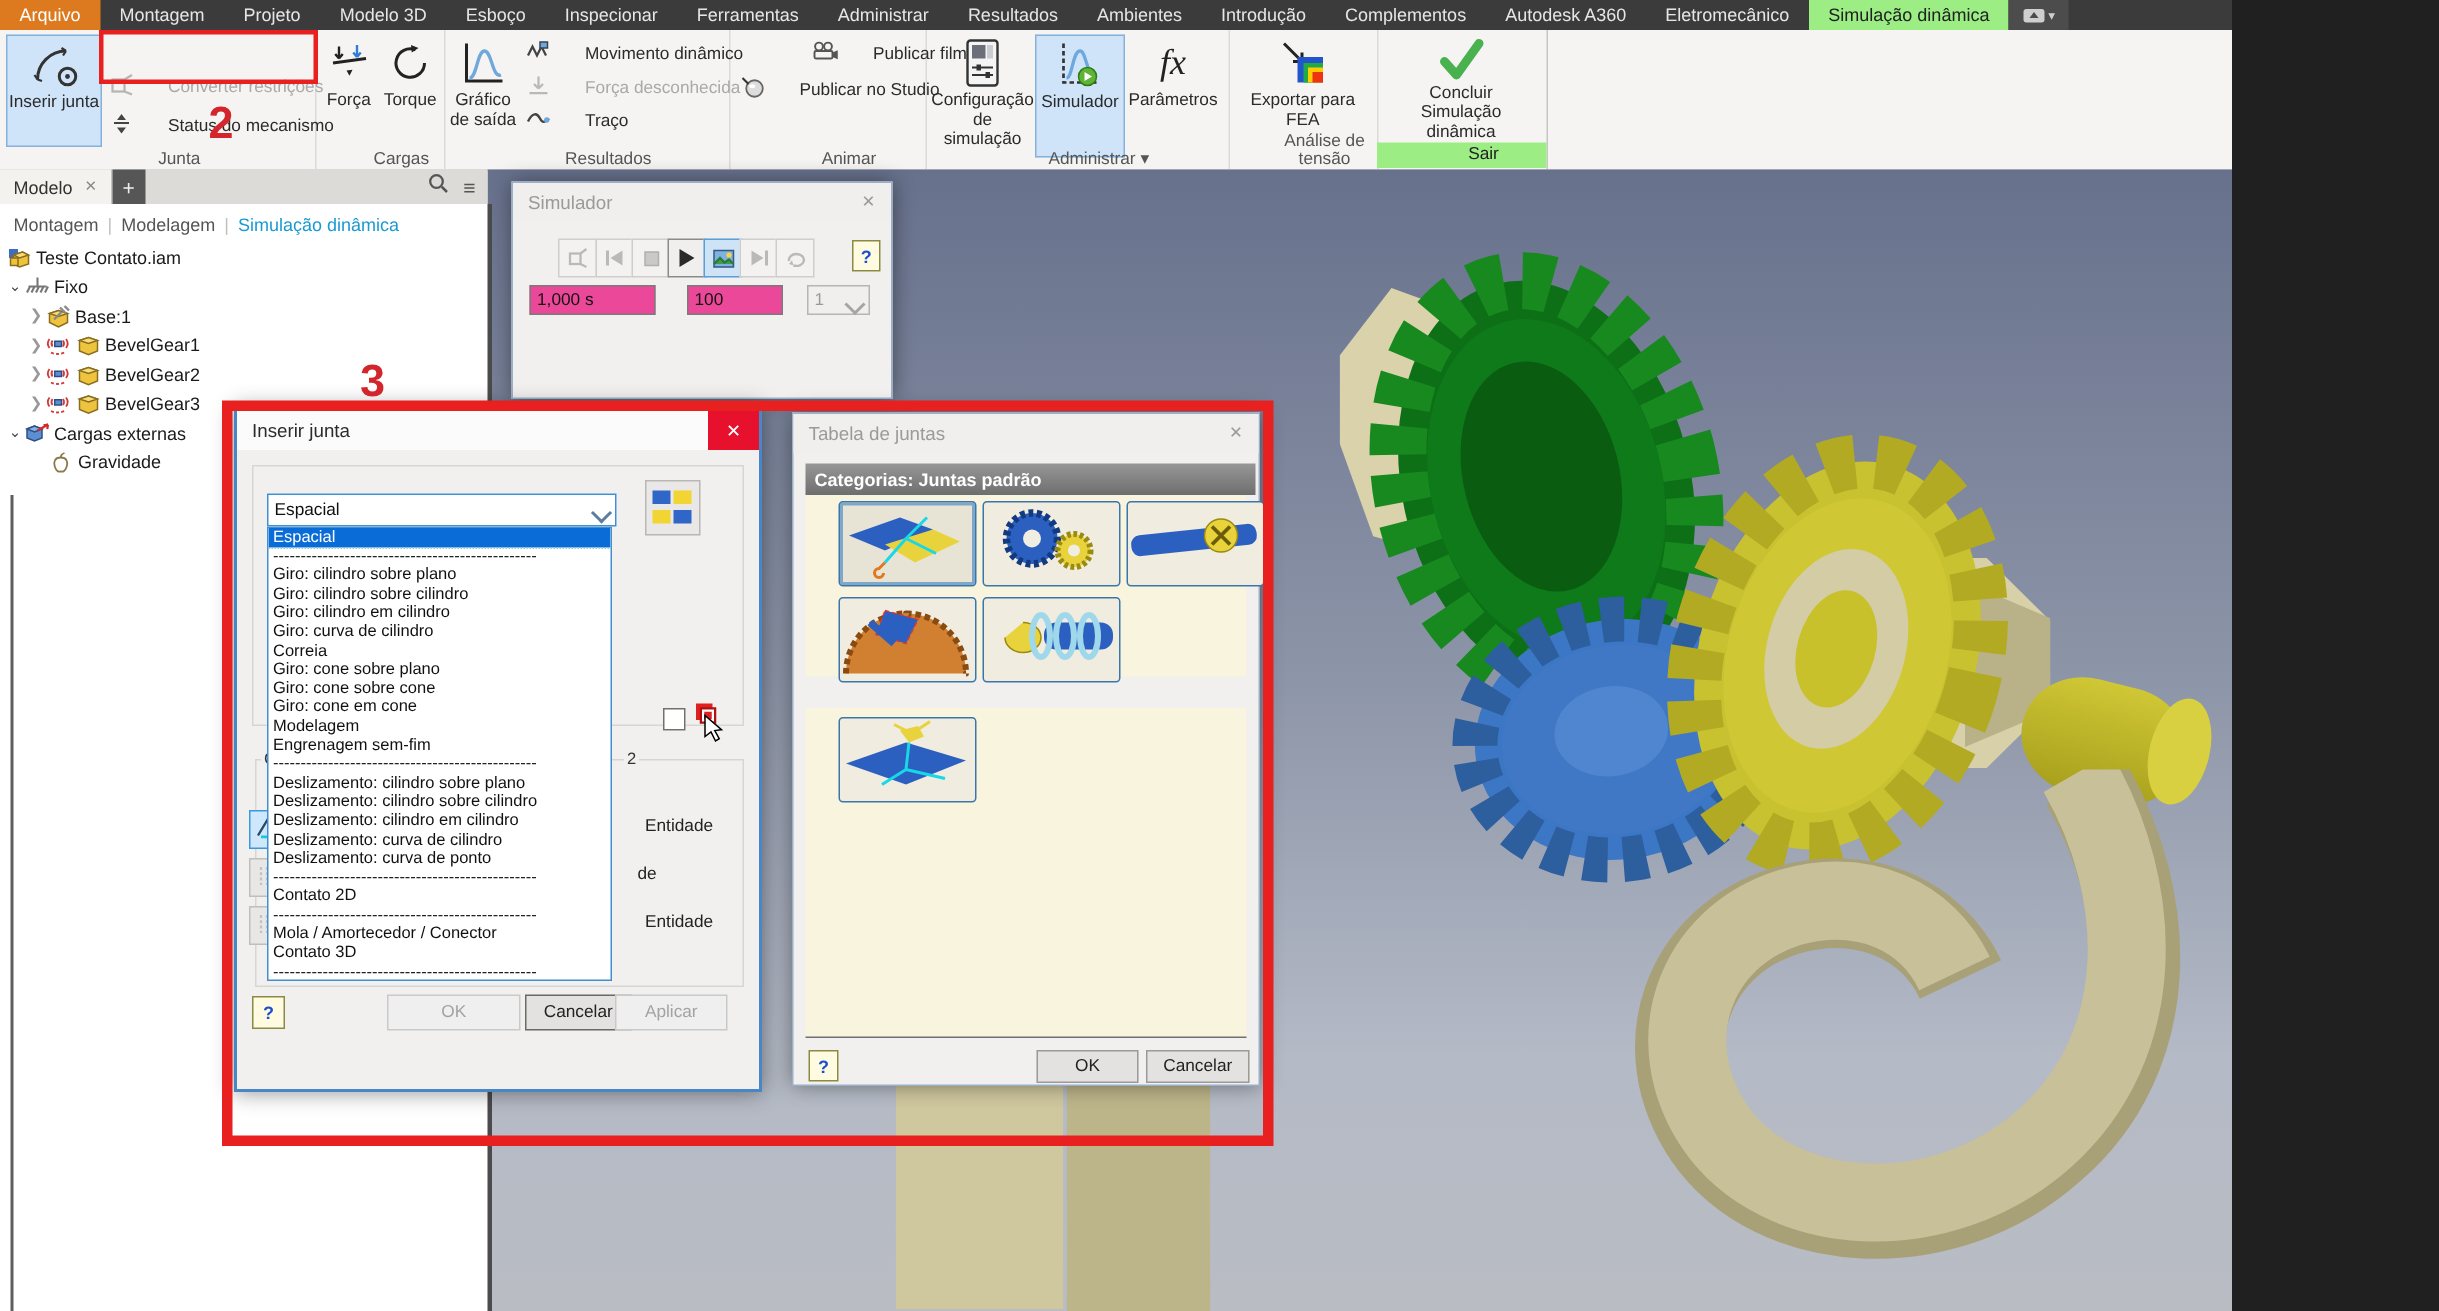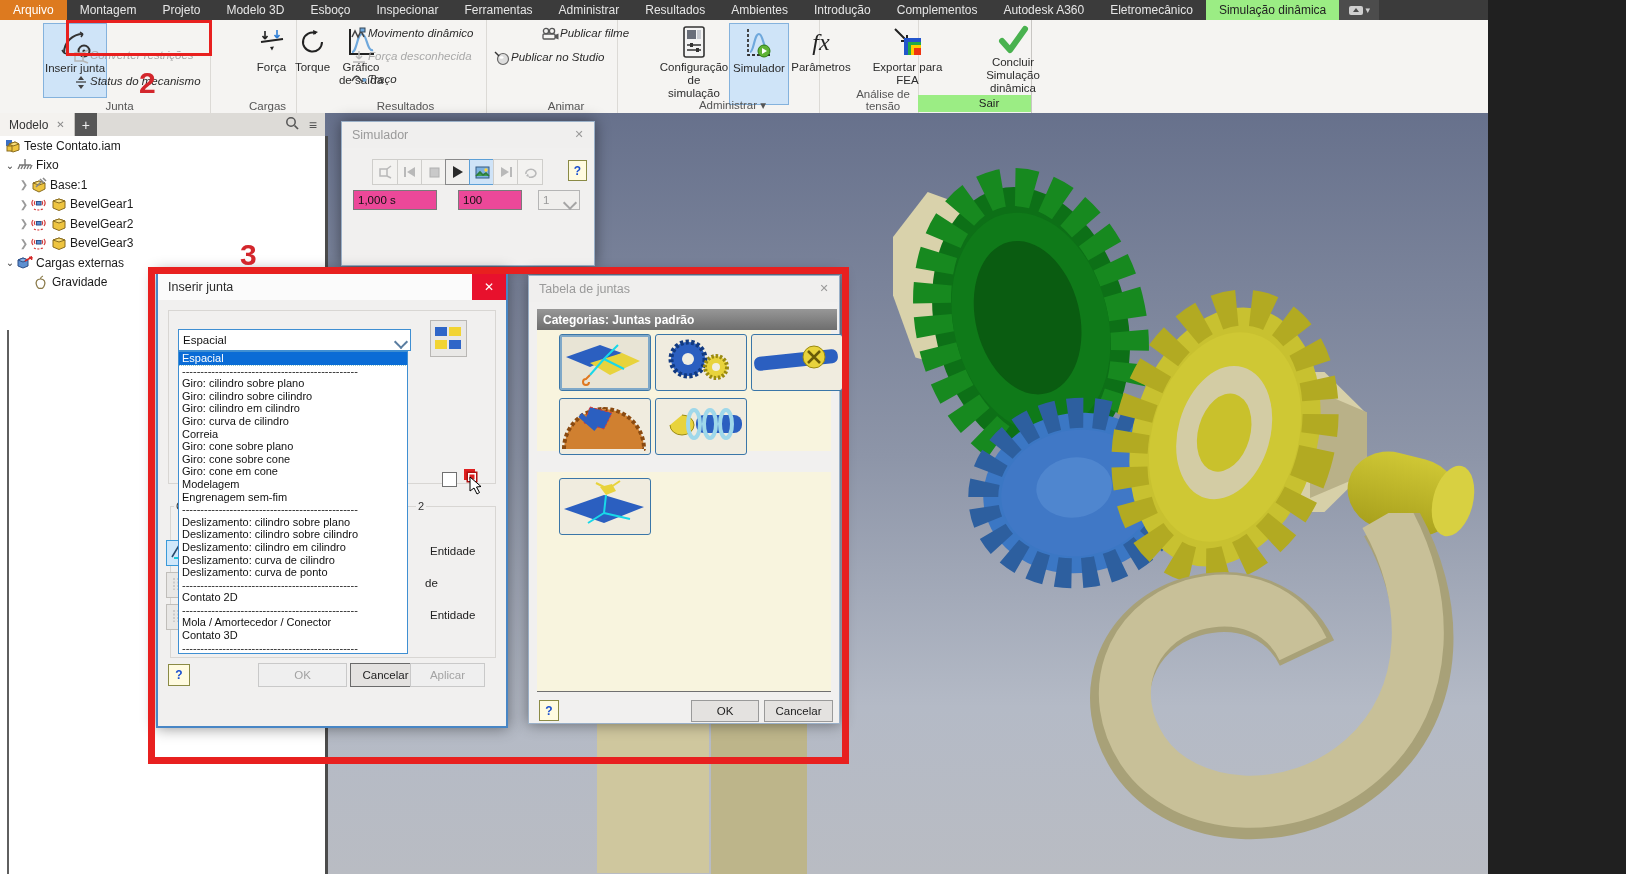--- a/index.html
+++ b/index.html
@@ -10,24 +10,24 @@
   #menubar{left:0;top:0;width:1626px;height:20px;background:#3b3b3b;display:flex;align-items:stretch;}
   .mtab{padding:0 13px;line-height:20px;font-size:12px;color:#e6e6e6;white-space:nowrap;cursor:default;}
   .mtab.arquivo{background:#dd7a1f;color:#fff;}
   .mtab.simdin{background:#9bed84;color:#222;}
   #ribbon-collapse{width:40px;background:#4c4c4c;display:flex;align-items:center;justify-content:center;gap:3px;color:#cfcfcf;font-size:9px;}
   
   #ribbon{left:0;top:20px;width:1626px;height:93px;background:#f5f4f2;border-bottom:1px solid #b9bec6;}
   .grp{position:absolute;top:0;height:93px;border-right:1px solid #dcdad6;}
   .grp-label{position:absolute;bottom:1px;left:0;right:0;text-align:center;font-size:11.5px;color:#555;padding-left:29px;}
   .bigbtn{position:absolute;display:flex;flex-direction:column;align-items:center;justify-content:flex-start;
-          font-size:11.5px;color:#2b2b2b;text-align:center;line-height:13px;margin-left:39px;}
+          font-size:11.5px;color:#2b2b2b;text-align:center;line-height:13px;}
   .bigbtn .ic{height:38px;display:flex;align-items:center;justify-content:center;}
   .bigbtn.active{background:#cfe4f8;border:1px solid #84b2dd;}
-  .smallbtn{position:absolute;display:flex;align-items:flex-start;gap:1px;font-size:11.5px;color:#2b2b2b;white-space:nowrap;font-style:italic;}
+  .smallbtn{position:absolute;display:flex;align-items:center;gap:23px;font-size:11.5px;color:#2b2b2b;white-space:nowrap;}
   .smallbtn.disabled{color:#a9a9a9;}
   .redbox{position:absolute;border:3px solid #e8201f;pointer-events:none;}
   .rednum{position:absolute;color:#d3262c;font-size:30px;font-weight:bold;pointer-events:none;}
   .green-label{background:#9bed84;color:#222;}
   
   #doctabs{left:0;top:113px;width:325px;height:23px;background:#dddbd7;display:flex;align-items:stretch;}
   .doctab{display:flex;align-items:center;gap:8px;padding:0 9px;font-size:12px;color:#333;background:#f4f2ef;border-right:1px solid #c4c2be;}
   .plus-tab{width:22px;background:#565656;color:#eee;display:flex;align-items:center;justify-content:center;font-size:14px;}
   #doctab-tools{margin-left:auto;display:flex;align-items:center;gap:10px;padding-right:8px;}
   #browser{left:0;top:136px;width:325px;height:738px;background:#fff;border-right:3px solid #4b4b4b;}
@@ -358,20 +358,23 @@
         <svg width="14" height="14" viewBox="0 0 14 14">
             <circle cx="6" cy="6" r="4.2" fill="none" stroke="#555" stroke-width="1.5"></circle>
             <path d="M9.5 9.5 L13 13" stroke="#555" stroke-width="1.7"></path>
           </svg>
       </span>
       <span style="color:#555;font-size:14px;">≡</span>
     </div>
   </div>
 
   <div id="browser" class="abs">
+    <div id="breadcrumb">
+      <span>Montagem</span><span class="sep">|</span><span>Modelagem</span><span class="sep">|</span><span class="on">Simulação dinâmica</span>
+    </div>
 
     <div class="trow" style="padding-left:4px;">
       <span class="ticon">
         <svg width="16" height="16" viewBox="0 0 16 16">
             <rect x="1" y="2" width="6" height="6" fill="#3b6fc4"></rect>
             <polygon points="4,6 10,4 14,6 14,12 8,14 4,12" fill="#eec43f" stroke="#8a6d1f"></polygon>
             <polygon points="4,6 10,4 14,6 8,8" fill="#f7dd7a" stroke="#8a6d1f"></polygon>
             <rect x="2" y="8" width="5" height="5" fill="#eec43f" stroke="#8a6d1f"></rect>
           </svg>
       </span>

